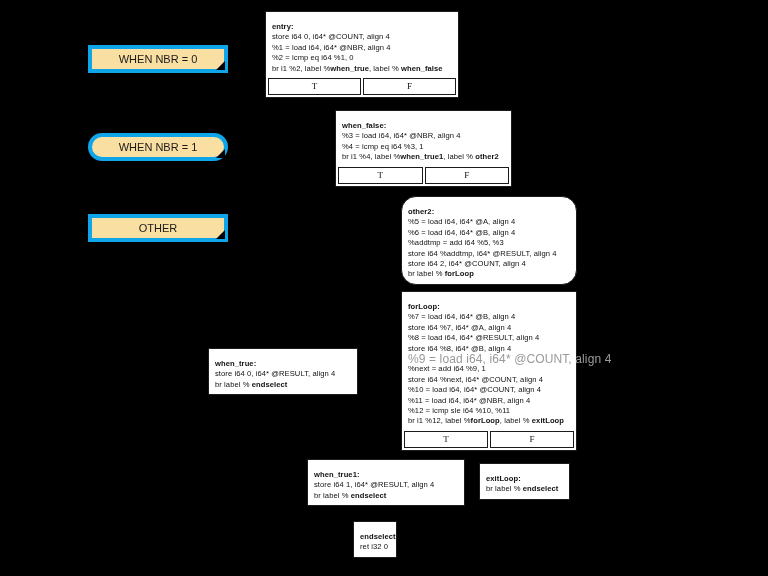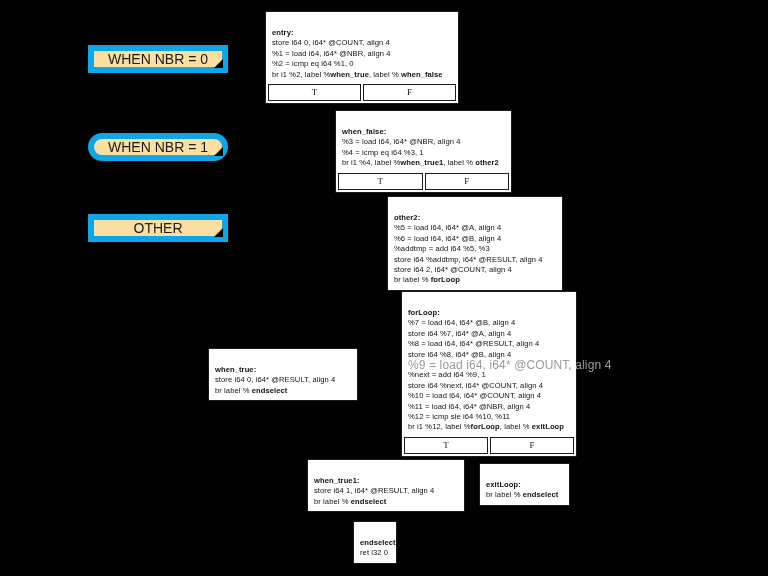--- a/index.html
+++ b/index.html
@@ -24,21 +24,21 @@
 
   
   .block {
     position: absolute;
     background: #ffffff;
     border: 1px solid #1b1b1b;
     box-sizing: border-box;
     box-shadow: 1px 1px 0 rgba(0,0,0,0.55);
   }
   .block-body {
-    padding: 16px 6px 4px 6px;
+    padding: 10px 6px 4px 6px;
   }
   .code-line {
     font-family: "Liberation Sans", sans-serif;
     font-size: 7.6px;
     line-height: 10.4px;
     color: #111111;
     white-space: nowrap;
     letter-spacing: 0.01em;
   }
   .code-line.label {
@@ -69,27 +69,27 @@
     line-height: 15px;
     height: 17px;
     color: #111111;
     box-sizing: border-box;
   }
 
   
   .note {
     position: absolute;
     background: #fadfa2;
-    border: 6px solid #0ea5e9;
+    border: 4px solid #0ea5e9;
     box-sizing: border-box;
     display: flex;
     align-items: center;
     justify-content: center;
     color: #1a1a1a;
-    font-size: 14px;
+    font-size: 11px;
     font-family: "Liberation Sans", sans-serif;
     box-shadow: 2px 2px 0 rgba(0,0,0,0.6);
   }
   .note::after {
     content: "";
     position: absolute;
     right: -1px;
     bottom: -1px;
     width: 9px;
     height: 9px;
@@ -135,21 +135,21 @@
       <div class="code-line">%3 = load i64, i64* @NBR, align 4</div>
       <div class="code-line">%4 = icmp eq i64 %3, 1</div>
       <div class="code-line">br i1 %4, label %<b>when_true1</b>, label % <b>other2</b></div>
     </div>
     <div class="tf-row">
       <div class="tf-cell">T</div>
       <div class="tf-cell">F</div>
     </div>
   </div>
 
-  <div class="block" style="left:387px; top:196px; width:176px;">
+  <div class="block" style="left:401px; top:196px; width:176px;border-radius:15px;">
     <div class="block-body">
       <div class="code-line label">other2:</div>
       <div class="code-line">%5 = load i64, i64* @A, align 4</div>
       <div class="code-line">%6 = load i64, i64* @B, align 4</div>
       <div class="code-line">%addtmp = add i64 %5, %3</div>
       <div class="code-line">store i64 %addtmp, i64* @RESULT, align 4</div>
       <div class="code-line">store i64 2, i64* @COUNT, align 4</div>
       <div class="code-line">br label % <b>forLoop</b></div>
     </div>
   </div>

